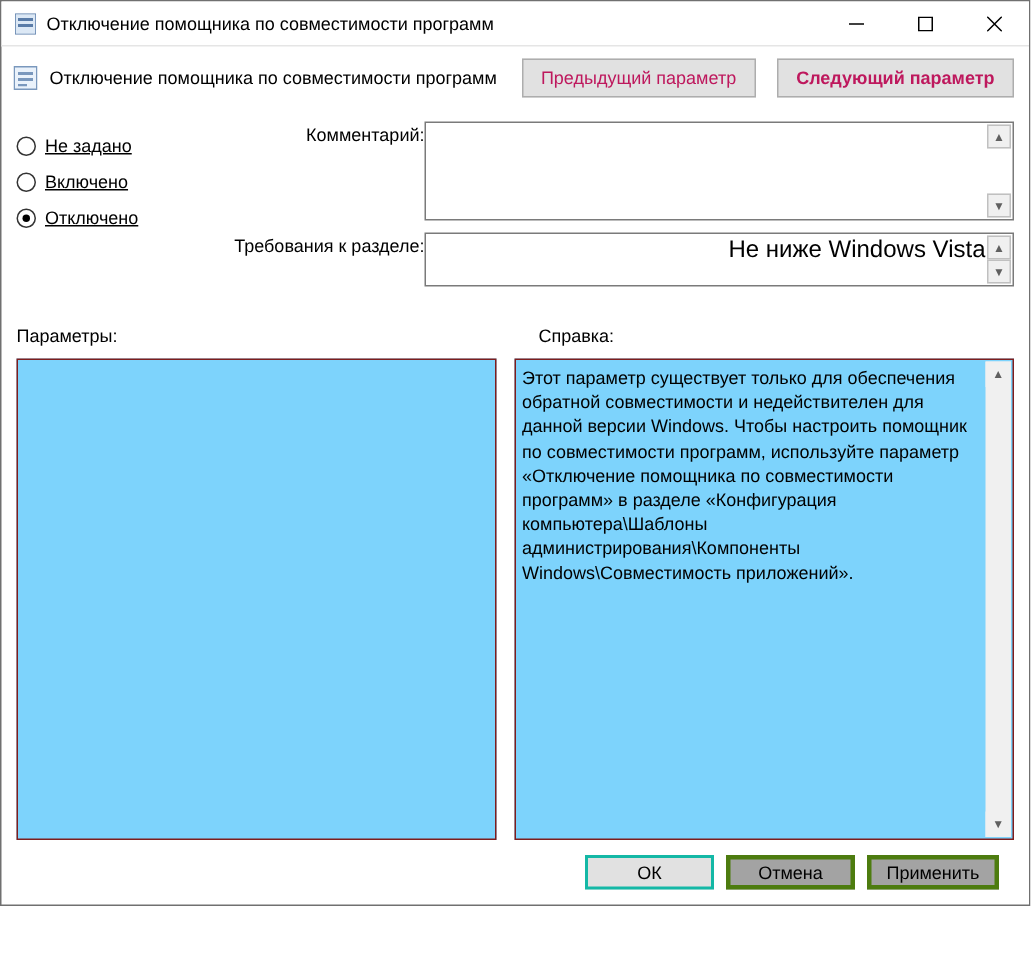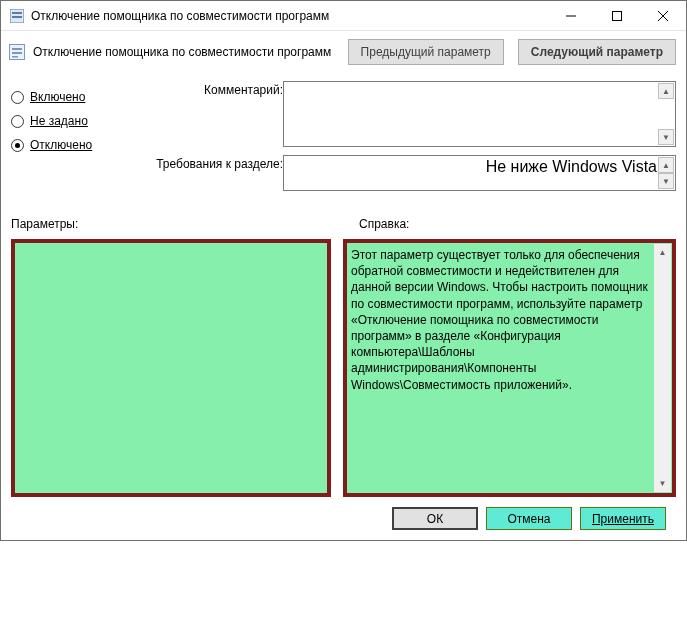--- a/index.html
+++ b/index.html
@@ -8,21 +8,21 @@
     font-family: "Segoe UI", Tahoma, sans-serif;
     font-size: 12px;
     color: #000;
     background: #fff;
     width: 687px;
     height: 636px;
     overflow: hidden;
   }
   .window {
     width: 687px;
-    height: 541px;
+    height: 604px;
     border: 1px solid #707070;
     background: #fff;
     display: flex;
     flex-direction: column;
   }
   
   .titlebar {
     height: 30px;
     background: #fff;
     display: flex;
@@ -57,21 +57,21 @@
     display: inline-flex;
     align-items: center;
     justify-content: center;
   }
   .header-title { flex: 1; font-size: 12px; }
   .nav-btn {
     height: 26px;
     padding: 0 12px;
     border: 1px solid #adadad;
     background: #e1e1e1;
-    color: #404040;
+    color: #be185d;
     font-size: 12px;
     font-family: inherit;
     cursor: default;
   }
   .nav-btn + .nav-btn { margin-left: 6px; font-weight: bold; }
 
   
   .content {
     flex: 1;
     padding: 8px 10px 0 10px;
@@ -158,22 +158,22 @@
   .panels-labels .plabel { font-size: 12px; }
   .panels-labels .plabel.left { width: 320px; }
   .panels-row {
     display: flex;
     gap: 12px;
     margin-top: 8px;
     flex: 1;
     min-height: 0;
   }
   .panel {
-    border: 4px solid #7f1d1d;
-    background: #86efac;
+    border: 1px solid #7f1d1d;
+    background: #7dd3fc;
     position: relative;
     overflow: hidden;
   }
   .panel.left { width: 320px; }
   .panel.right { flex: 1; }
   .panel .panel-content {
     position: absolute;
     left: 4px; top: 4px; right: 20px; bottom: 4px;
     font-size: 12px;
     line-height: 1.35;
@@ -201,32 +201,32 @@
   
   .footer {
     padding: 10px 10px 10px 10px;
     display: flex;
     justify-content: flex-end;
     gap: 8px;
   }
   .btn {
     min-width: 86px;
     height: 23px;
-    border: 1px solid #4d7c0f;
-    background: #5eead4;
+    border: 3px solid #4d7c0f;
+    background: #a3a3a3;
     font-family: inherit;
     font-size: 12px;
     padding: 0 10px;
     cursor: default;
   }
   .btn.default {
-    border: 2px solid #404040;
+    border: 2px solid #14b8a6;
     background: #e1e1e1;
   }
-  .btn .ul { text-decoration: underline; }
+  .btn .ul { }
 </style>
 </head>
 <body>
 
 <div class="window">
 
   <div class="titlebar">
     <span class="titlebar-icon">
       <svg width="14" height="14" viewBox="0 0 14 14">
         <rect x="0" y="0" width="14" height="14" fill="#dce8f5" stroke="#5a7ca8" stroke-width="1"></rect>
@@ -268,25 +268,25 @@
     <button class="nav-btn" disabled="">Следующий параметр</button>
   </div>
 
   <div class="content">
 
     <div class="top-grid">
 
       <div class="radio-col">
         <div class="radio-row">
           <span class="radio-outer"></span>
-          <span class="radio-label">Включено</span>
+          <span class="radio-label">Не задано</span>
         </div>
         <div class="radio-row">
           <span class="radio-outer"></span>
-          <span class="radio-label">Не задано</span>
+          <span class="radio-label">Включено</span>
         </div>
         <div class="radio-row selected">
           <span class="radio-outer">
               <span class="radio-inner"></span>
             </span>
           <span class="radio-label">Отключено</span>
         </div>
       </div>
 
       <div class="fields-col">

